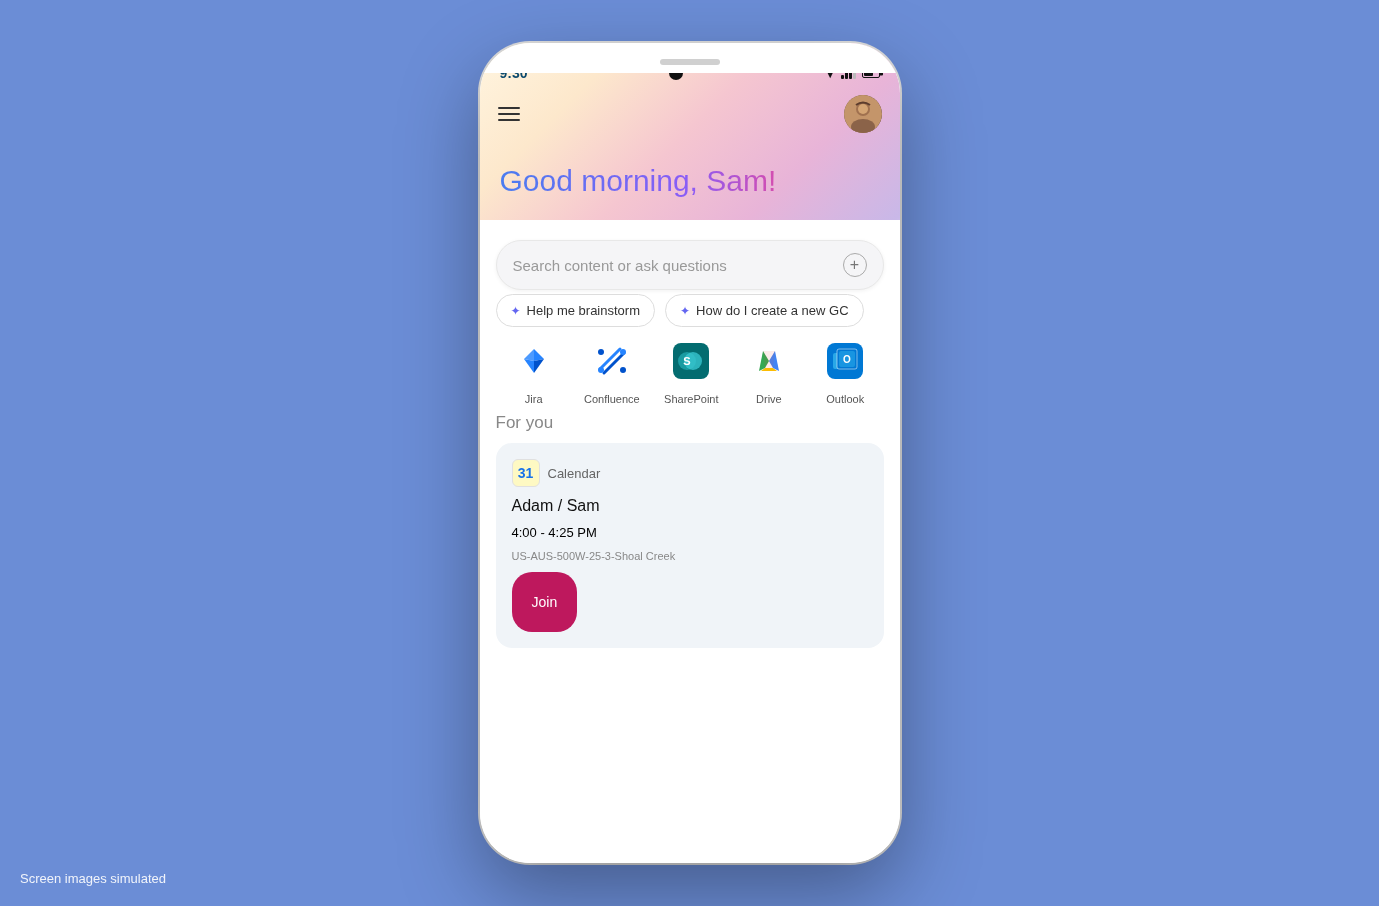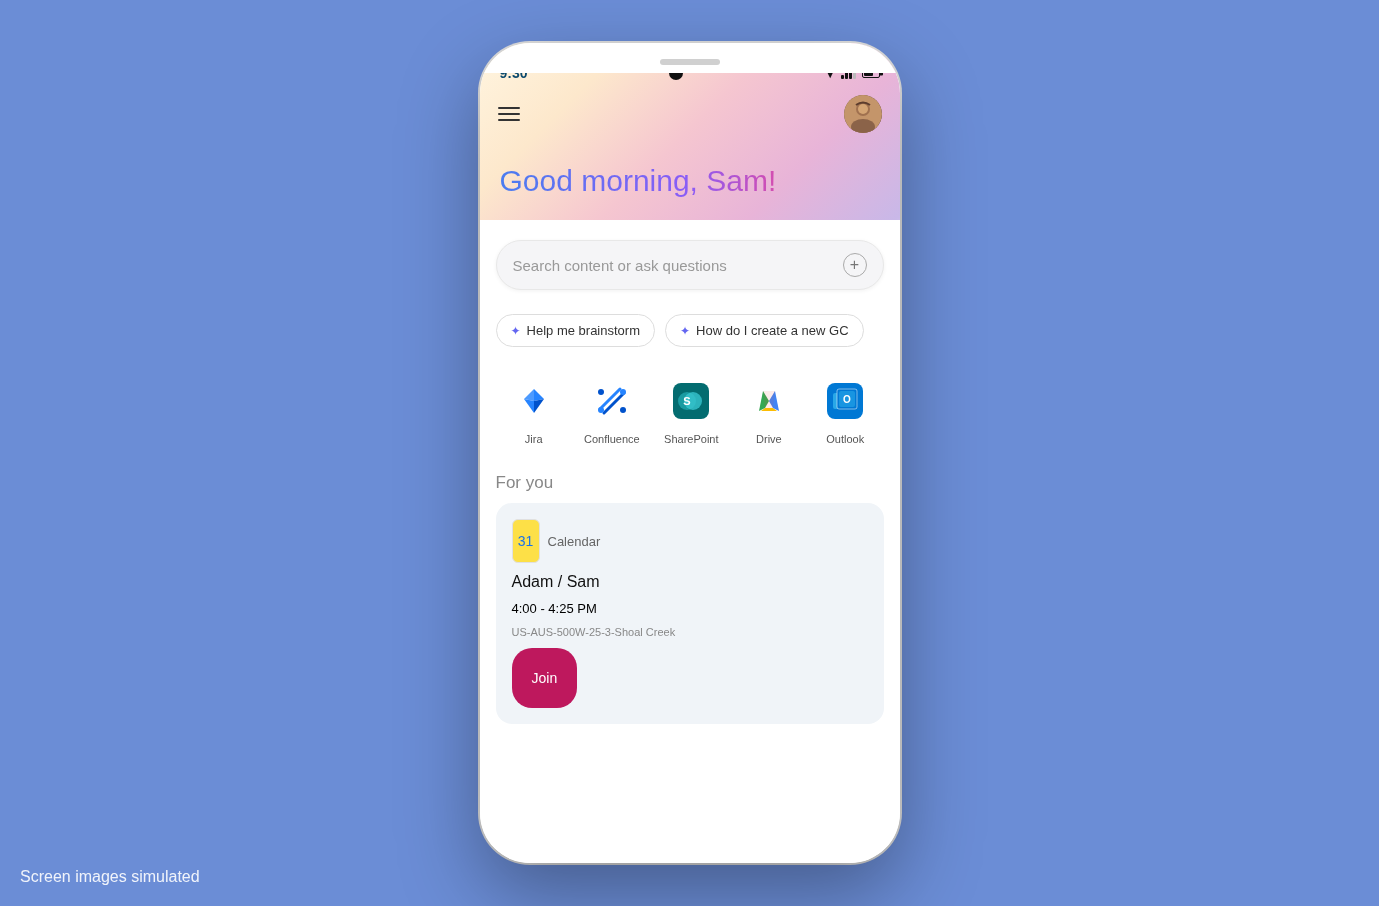--- a/index.html
+++ b/index.html
@@ -14,21 +14,21 @@
       font-family: 'Segoe UI', Arial, sans-serif;
       position: relative;
       overflow: hidden;
     }
 
     .screen-label {
       position: absolute;
       bottom: 20px;
       left: 20px;
       color: white;
-      font-size: 16px;
+      font-size: 13px;
       opacity: 0.9;
     }
 
     
     .phone {
       width: 420px;
       height: 820px;
       background: white;
       border-radius: 50px;
       box-shadow: 0 30px 80px rgba(0,0,0,0.35), 0 0 0 2px #e0e0e0;
@@ -248,21 +248,21 @@
     
     .main-content {
       position: relative;
       z-index: 5;
       flex: 1;
       background: white;
       border-radius: 0;
       padding: 20px 16px;
       display: flex;
       flex-direction: column;
-      gap: 24px;
+      gap: 4px;
       margin-top: 10px;
     }
 
     
     .search-bar {
       display: flex;
       align-items: center;
       background: #f5f5f7;
       border-radius: 28px;
       padding: 12px 16px;
@@ -372,29 +372,29 @@
     }
 
     .card-source {
       display: flex;
       align-items: center;
       gap: 8px;
     }
 
     .calendar-icon-box {
       width: 28px;
-      height: 44px;
-      background: #fde047;
+      height: 28px;
+      background: #fef9c3;
       border-radius: 6px;
       display: flex;
       align-items: center;
       justify-content: center;
       font-size: 14px;
       color: #1a73e8;
-      font-weight: 400;
+      font-weight: 700;
       border: 1px solid #e0e0e0;
     }
 
     .source-name {
       font-size: 13px;
       color: #666;
     }
 
     .meeting-title {
       font-size: 16px;

